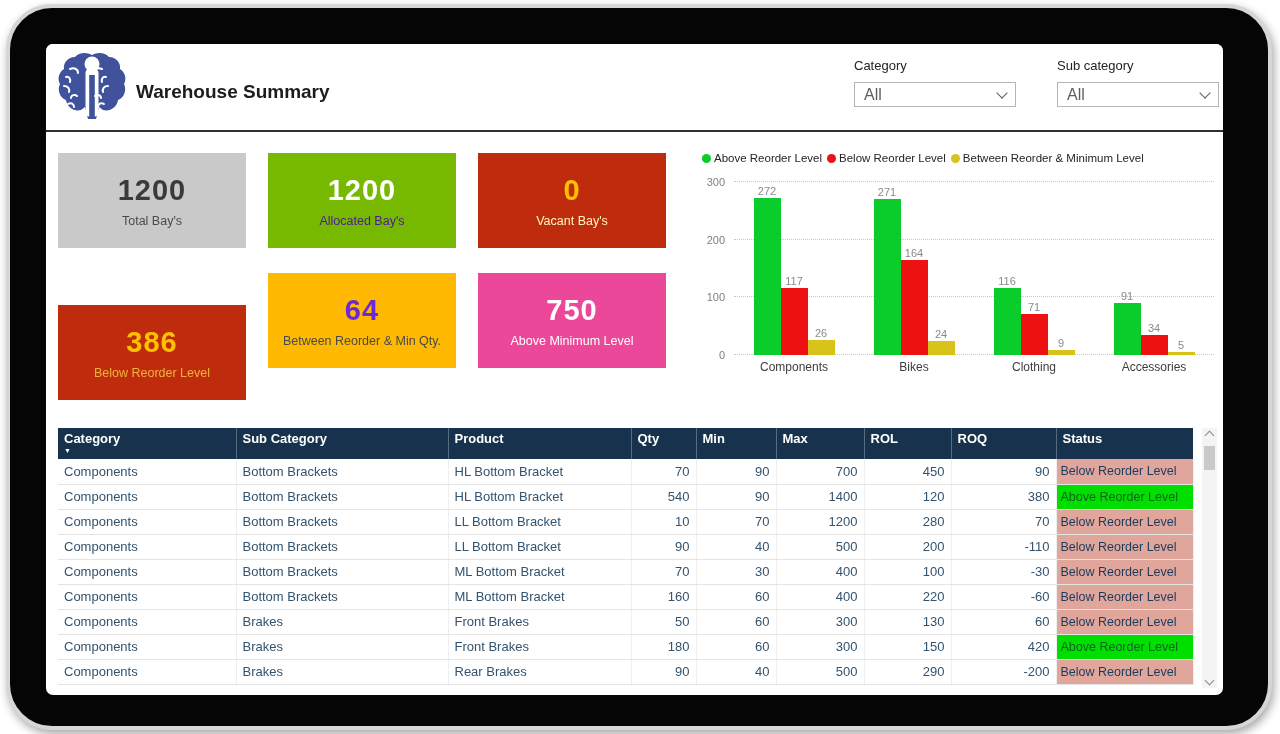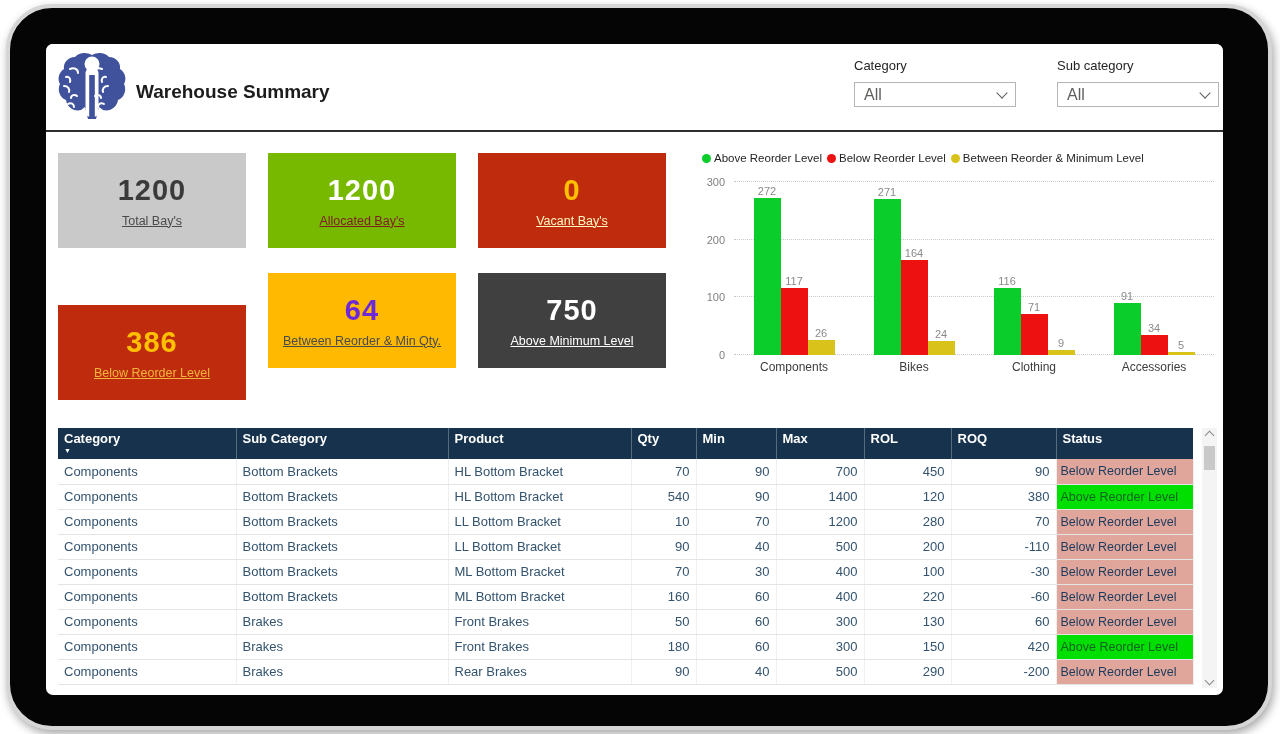--- a/index.html
+++ b/index.html
@@ -22,21 +22,21 @@
     justify-content:space-between;padding:0 9px;box-sizing:border-box;cursor:pointer;}
   .dropdown-value{font-size:16px;color:#605e5c;}
   .chev{width:7px;height:7px;border-right:1.4px solid #605e5c;border-bottom:1.4px solid #605e5c;
     transform:rotate(45deg);margin-top:-4px;}
 
   
   .kpi-grid{position:absolute;left:12px;top:109px;display:grid;
     grid-template-columns:repeat(3,188px);grid-gap:25px 22px;}
   .kpi-card{height:95px;display:flex;flex-direction:column;align-items:center;justify-content:center;}
   .kpi-value{font-size:29px;font-weight:bold;letter-spacing:1px;}
-  .kpi-label{font-size:12.5px;margin-top:7px;text-decoration:underline;}
+  .kpi-label{font-size:12.5px;margin-top:7px;}
 
   
   .chart{position:absolute;left:650px;top:108px;width:524px;height:300px;}
   .legend{display:flex;align-items:center;margin-left:6px;font-size:11.5px;color:#252525;}
   .legend-item{display:flex;align-items:center;margin-right:5px;}
   .legend-dot{width:9px;height:9px;border-radius:50%;margin-right:3px;flex:0 0 9px;}
   .plot-area{position:relative;margin-left:38px;margin-top:18px;height:173px;width:480px;}
   .gridline{position:absolute;left:0;right:0;border-top:1px dotted #c9c9c9;}
   .ytick{position:absolute;right:calc(100% + 9px);font-size:11px;color:#7f7f7f;}
   .groups{position:absolute;left:0;right:0;top:0;bottom:0;display:flex;align-items:flex-end;
@@ -102,35 +102,35 @@
       </div>
     </div>
 
     <div class="kpi-grid">
         <div class="kpi-card" style="background: rgb(201, 201, 201);">
           <div class="kpi-value" style="color: rgb(58, 58, 58);">1200</div>
           <div class="kpi-label" style="color: rgb(74, 74, 74);">Total Bay's</div>
         </div>
         <div class="kpi-card" style="background: rgb(119, 184, 0);">
           <div class="kpi-value" style="color: rgb(255, 255, 255);">1200</div>
-          <div class="kpi-label" style="color: #7f1d1d;">Allocated Bay's</div>
+          <div class="kpi-label" style="color: #4c1d95;">Allocated Bay's</div>
         </div>
         <div class="kpi-card" style="background: rgb(191, 44, 13);">
           <div class="kpi-value" style="color: rgb(255, 192, 0);">0</div>
           <div class="kpi-label" style="color: #fef9c3;">Vacant Bay's</div>
         </div>
         <div class="kpi-card" style="background: rgb(191, 44, 13); margin-top: 32px;">
           <div class="kpi-value" style="color: rgb(255, 192, 0);">386</div>
           <div class="kpi-label" style="color: rgb(240, 180, 60);">Below Reorder  Level</div>
         </div>
         <div class="kpi-card" style="background: rgb(255, 185, 0);">
           <div class="kpi-value" style="color: #6d28d9;">64</div>
           <div class="kpi-label" style="color: rgb(74, 74, 74);">Between Reorder &amp; Min Qty.</div>
         </div>
-        <div class="kpi-card" style="background: #404040;">
+        <div class="kpi-card" style="background: #ec4899;">
           <div class="kpi-value" style="color: rgb(255, 255, 255);">750</div>
           <div class="kpi-label" style="color: rgb(255, 255, 255);">Above Minimum Level</div>
         </div>
       </div>
 
     <div class="chart">
       <div class="legend">
           <span class="legend-item">
             <span class="legend-dot" style="background: rgb(10, 205, 43);"></span>
             <span>Above Reorder Level</span>

